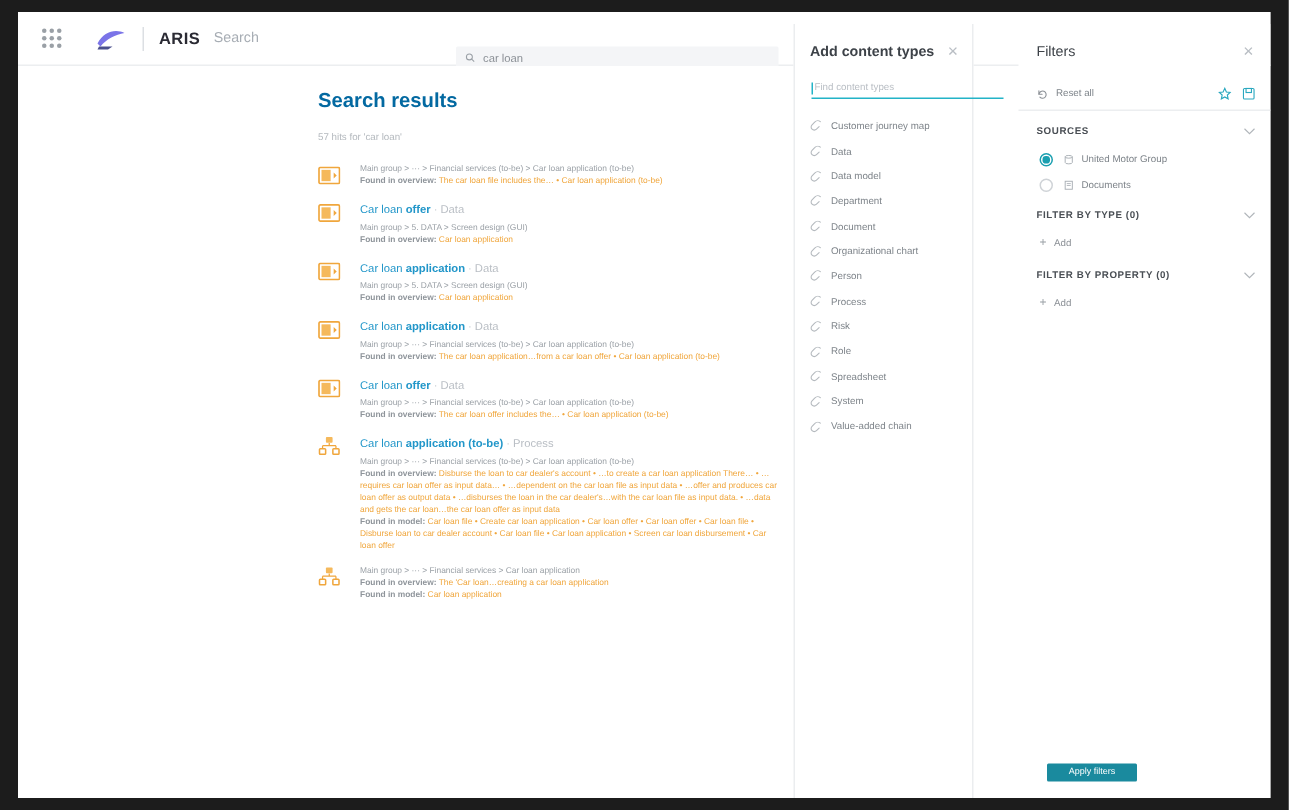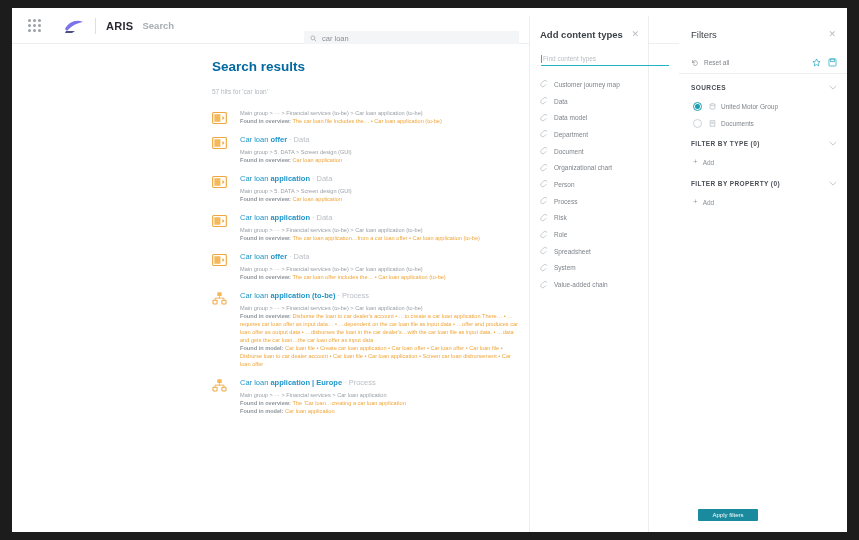--- a/index.html
+++ b/index.html
@@ -27,21 +27,21 @@
   .waffle {
     margin-left: 16px; width: 13px; height: 13px;
     display: grid; grid-template-columns: repeat(3, 1fr);
     grid-template-rows: repeat(3, 1fr); gap: 2px;
     cursor: pointer;
   }
   .waffle i { display:block; width: 3px; height: 3px; background: #9aa0a6; border-radius: 50%; }
   .logo-mark { margin-left: 22px; width: 22px; height: 16px; display:flex; align-items:center; }
   .divider-v { margin-left: 10px; width: 1px; height: 16px; background: #dcdfe3; }
   .brand { margin-left: 10px; font-size: 11px; font-weight: bold; color: #2a2a33; letter-spacing: .3px; }
-  .topbar-sub { margin-left: 9px; font-size: 9.5px; color: #a7adb4; font-weight: bold; }
+  .topbar-sub { margin-left: 9px; font-size: 9.5px; color: #a7adb4; }
 
   .searchbox {
     position: absolute; left: 292px; top: 23px;
     width: 215px; height: 15px;
     background: #f4f5f7;
     border-radius: 1px;
     display: flex; align-items: center;
     padding: 0 6px;
   }
   .searchbox .mag { width: 7px; height: 7px; flex: 0 0 auto; }
@@ -272,21 +272,20 @@
             <div class="res-line wrap"><span class="lbl">Found in model:</span> <span class="hit">Car loan file   •  Create car loan application   •  Car loan offer   •  Car loan offer   •  Car loan file   •  Disburse loan to car dealer account   •  Car loan file   •  Car loan application   •  Screen car loan disbursement   •  Car loan offer</span></div>
           </div>
         </div>
         <div class="res">
           <div class="res-icon"><svg viewBox="0 0 16 14" width="15" height="13">
               <rect x="5.6" y="0.4" width="4.8" height="4" rx="0.6" fill="#f5b95c"></rect>
               <path d="M8 4.6 L8 6.6 M3.2 6.6 L12.8 6.6 M3.2 6.6 L3.2 8.6 M12.8 6.6 L12.8 8.6" stroke="#f0a63c" stroke-width="0.9" fill="none"></path>
               <rect x="1" y="8.8" width="4.4" height="4" rx="0.6" fill="none" stroke="#f0a63c" stroke-width="1.1"></rect>
               <rect x="10.6" y="8.8" width="4.4" height="4" rx="0.6" fill="none" stroke="#f0a63c" stroke-width="1.1"></rect>
             </svg></div>
-          <div class="res-head"><span class="t">Car loan <b>application | Europe</b></span><span class="dot">·</span><span class="kind">Process</span></div>
           <div class="res-body">
             <div class="res-line"><span class="crumb">Main group  &gt;  ···  &gt;  Financial services  &gt;  Car loan application</span></div>
             <div class="res-line"><span class="lbl">Found in overview:</span> <span class="hit">The 'Car loan…creating a car loan application</span></div>
             <div class="res-line"><span class="lbl">Found in model:</span> <span class="hit">Car loan application</span></div>
           </div>
         </div>
       </div>
   </div>
 
   <div class="panel-ct">

